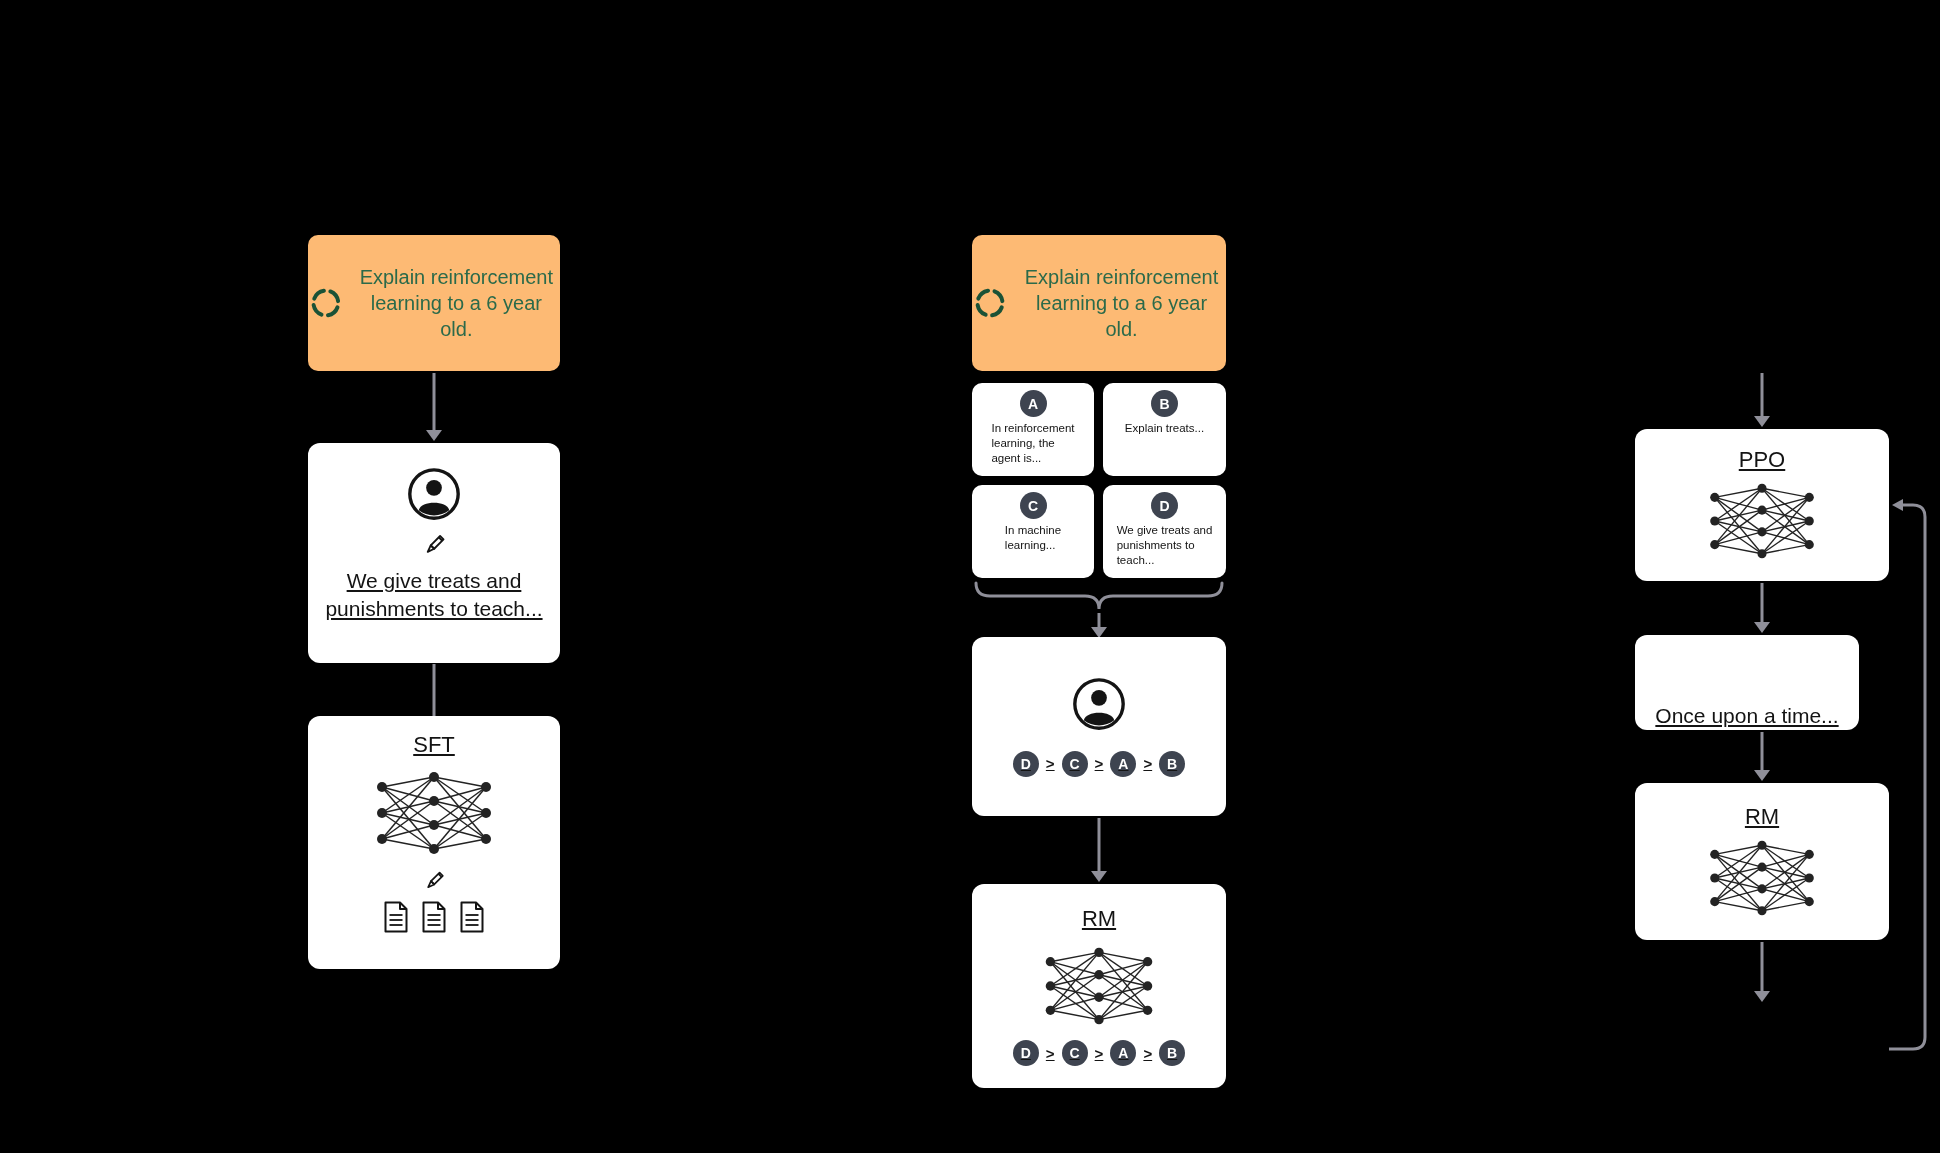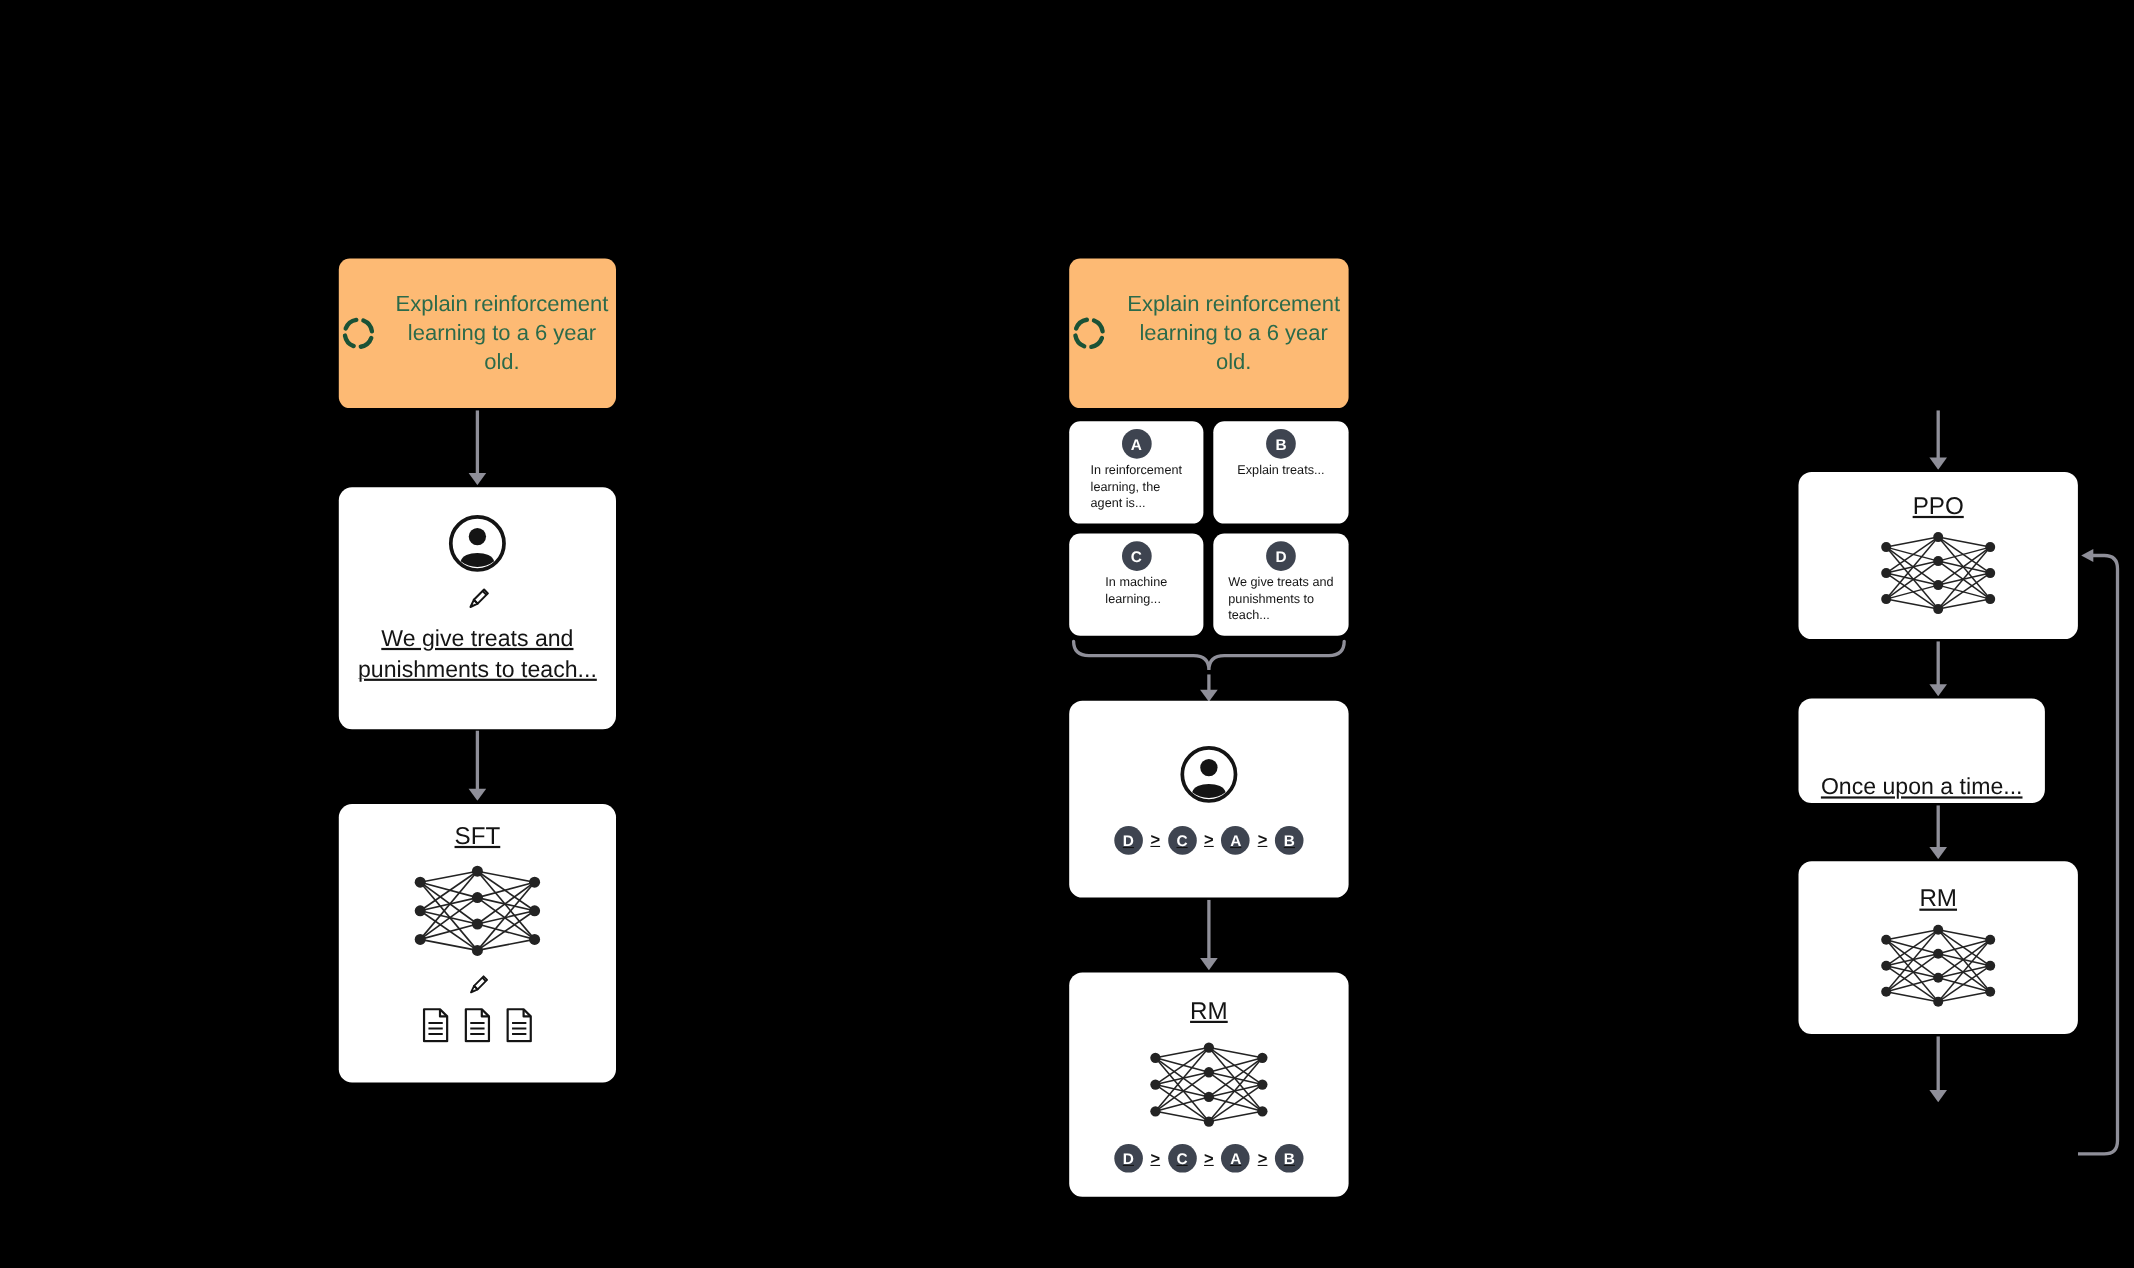--- a/index.html
+++ b/index.html
@@ -152,21 +152,21 @@
       </svg>
     <div class="card-text">We give treats and
 punishments to teach...</div>
   </div>
 
   <svg class="arrow" style="left:423px;top:664px" width="22" height="64">
     <line x1="11" y1="0" x2="11" y2="54" stroke="#8f8f99" stroke-width="3"></line>
     <polygon points="3,53 19,53 11,64" fill="#8f8f99"></polygon>
   </svg>
 
-  <div class="card" style="left:308px;top:731px;width:252px;height:253px;padding-top:16px;gap:9px">
+  <div class="card" style="left:308px;top:716px;width:252px;height:253px;padding-top:16px;gap:9px">
     <div class="card-label">SFT</div>
     <svg width="140" height="92">
         <use href="#sym-net"></use>
       </svg>
     <svg width="24" height="24">
         <use href="#sym-pencil"></use>
       </svg>
     <div class="docs-row">
       <svg width="28" height="32">
           <use href="#sym-doc"></use>

